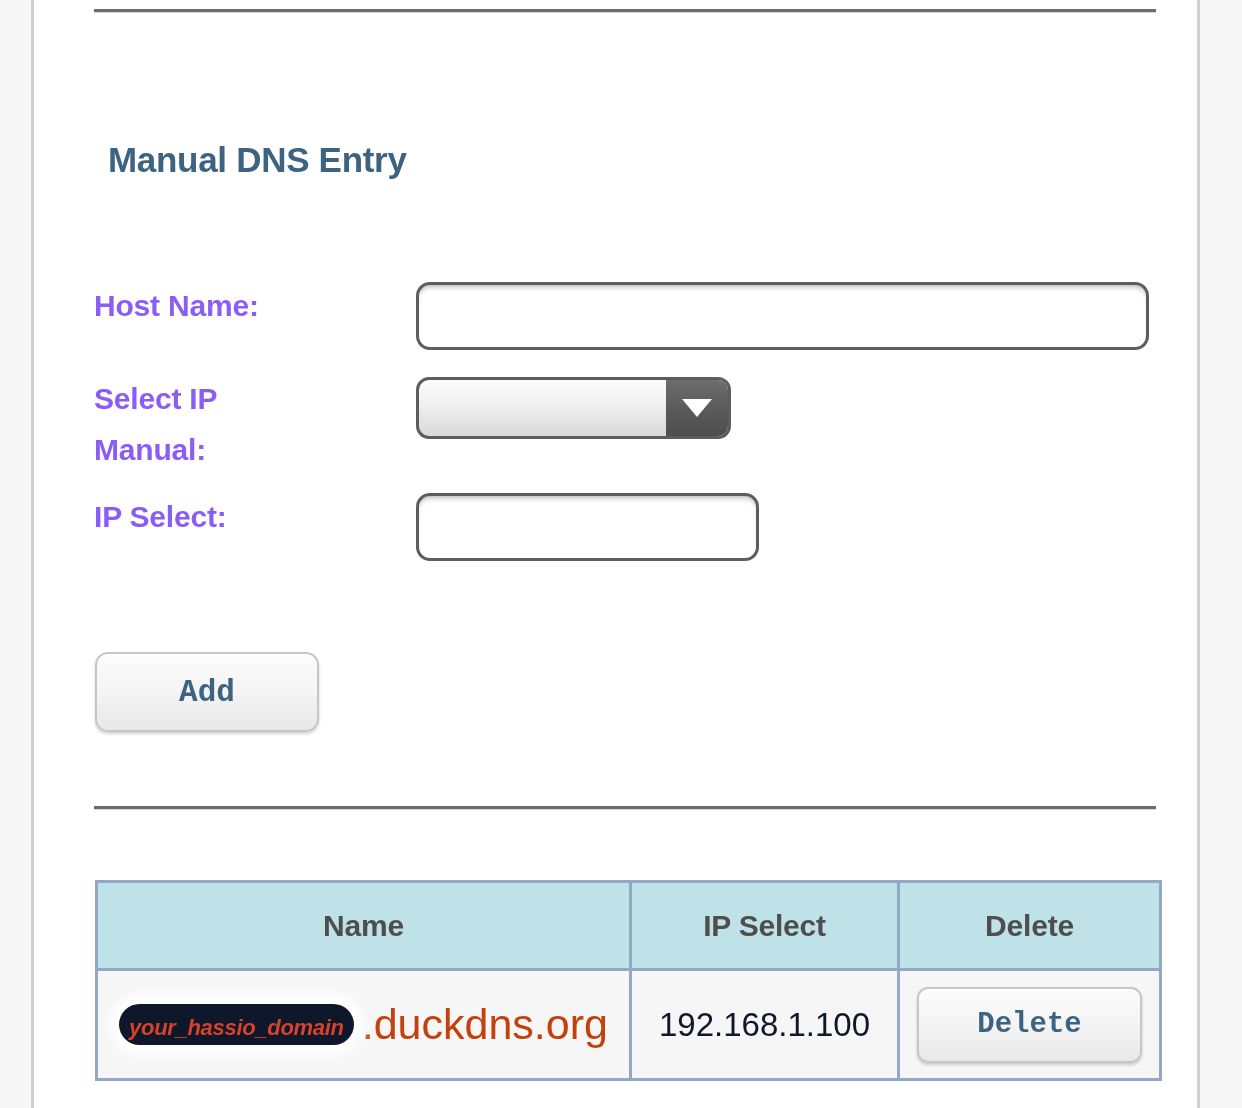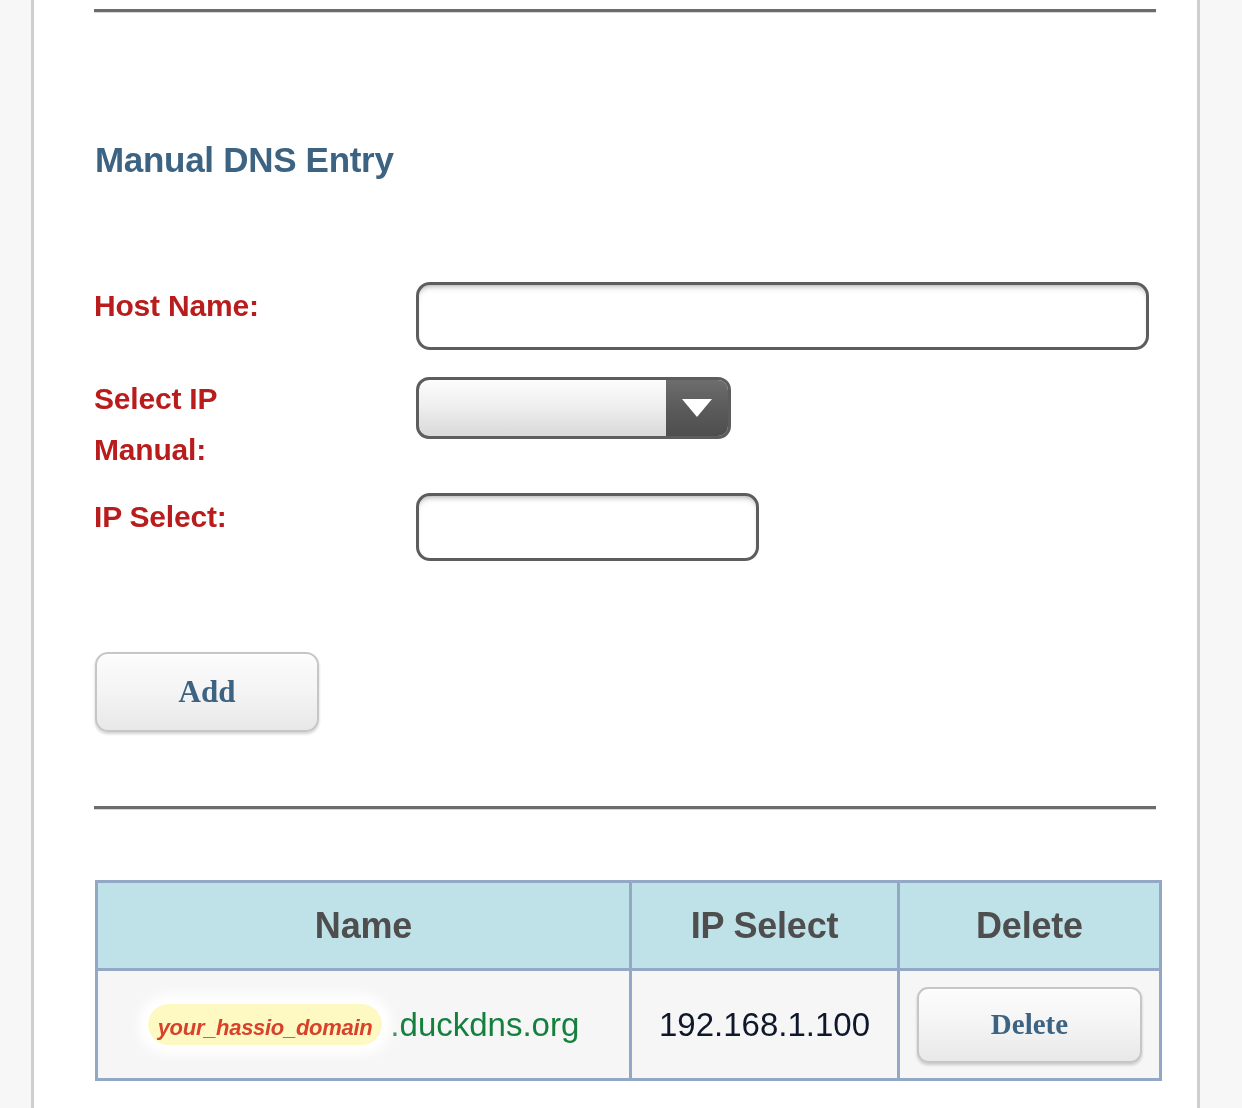--- a/index.html
+++ b/index.html
@@ -60,21 +60,21 @@
     border-bottom: 1px solid #d8d8d8;
     margin: 0;
     width: 1062px;
   }
   .rule-top { position: absolute; top: 9px; left: 0; }
   .rule-mid { position: absolute; top: 806px; left: 0; }
 
   
   .section-title {
     position: absolute;
-    top: 140px; left: 1px;
+    top: 140px; left: 14px;
     margin: 0;
     font-size: 35px;
     font-weight: bold;
     color: #3d6382;
     letter-spacing: -0.3px;
     white-space: nowrap;
   }
 
   
   .form {
@@ -90,21 +90,21 @@
     align-items: flex-start;
   }
   .row-host   { top: 0px; }
   .row-select { top: 93px; justify-content: center; }
   .row-ip     { top: 211px; }
 
   .field-label {
     width: 322px;
     font-size: 30px;
     font-weight: bold;
-    color: #b91c1c;
+    color: #8b5cf6;
     line-height: 51px;
     letter-spacing: -0.2px;
   }
   .field-label.two-line { line-height: 51px; }
 
   
   .text-input {
     box-sizing: border-box;
     height: 68px;
     background: #ffffff;
@@ -153,21 +153,21 @@
   .select-arrow-btn .tri {
     width: 0; height: 0;
     border-left: 15px solid transparent;
     border-right: 15px solid transparent;
     border-top: 18px solid #ffffff;
   }
 
   
   .btn {
     box-sizing: border-box;
-    font-family: Liberation Serif, serif;
+    font-family: Liberation Mono, monospace;
     font-weight: bold;
     color: #3d6382;
     background: linear-gradient(to bottom, #fcfcfc 0%, #f4f4f4 50%, #e8e8e8 100%);
     border: 2px solid #c6c6c6;
     border-radius: 13px;
     box-shadow: 0 2px 3px rgba(0,0,0,0.18), inset 0 1px 0 #ffffff;
     cursor: pointer;
   }
   .btn-add {
     position: absolute;
@@ -187,21 +187,21 @@
   }
   .dns-table th,
   .dns-table td {
     border: 3px solid #93a8c4;
     box-sizing: border-box;
     padding: 0;
   }
   .dns-table thead th {
     background: #bfe2e8;
     color: #4e4e4e;
-    font-size: 36px;
+    font-size: 30px;
     font-weight: bold;
     height: 88px;
     text-align: center;
     letter-spacing: -0.2px;
   }
   .dns-table tbody td {
     background: #f6f6f6;
     height: 110px;
     font-size: 32px;
     color: #111;
@@ -216,35 +216,35 @@
     display: flex;
     align-items: center;
     justify-content: center;
     white-space: nowrap;
   }
   .redacted {
     position: relative;
     display: inline-block;
     padding: 2px 10px;
     margin-right: 8px;
-    background: #fef9c3;
+    background: #0f172a;
     border-radius: 22px;
     box-shadow: 0 0 12px 10px #ffffff;
   }
   .redacted-label {
     position: relative;
     font-size: 22px;
     font-weight: bold;
     font-style: italic;
     color: #d8412a;
     letter-spacing: -0.3px;
   }
   .domain-suffix {
-    font-size: 33px;
-    color: #15803d;
+    font-size: 43px;
+    color: #c2410c;
   }
   .ip-value { font-size: 33px; color: #0f172a; }
 
   .btn-delete {
     width: 225px;
     height: 76px;
     font-size: 29px;
     border-radius: 11px;
   }
 </style>

